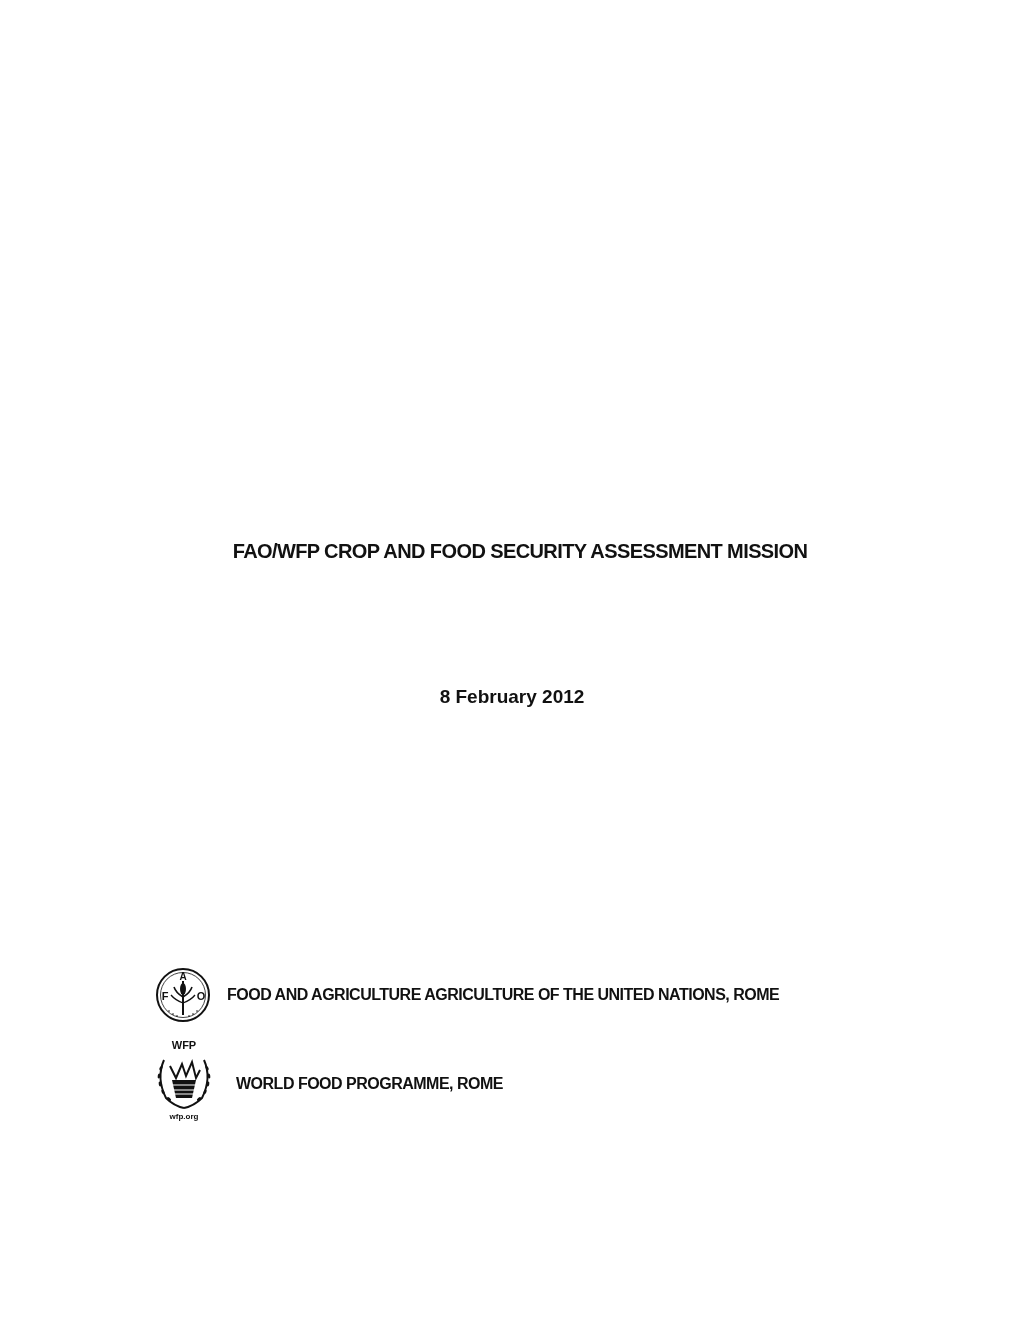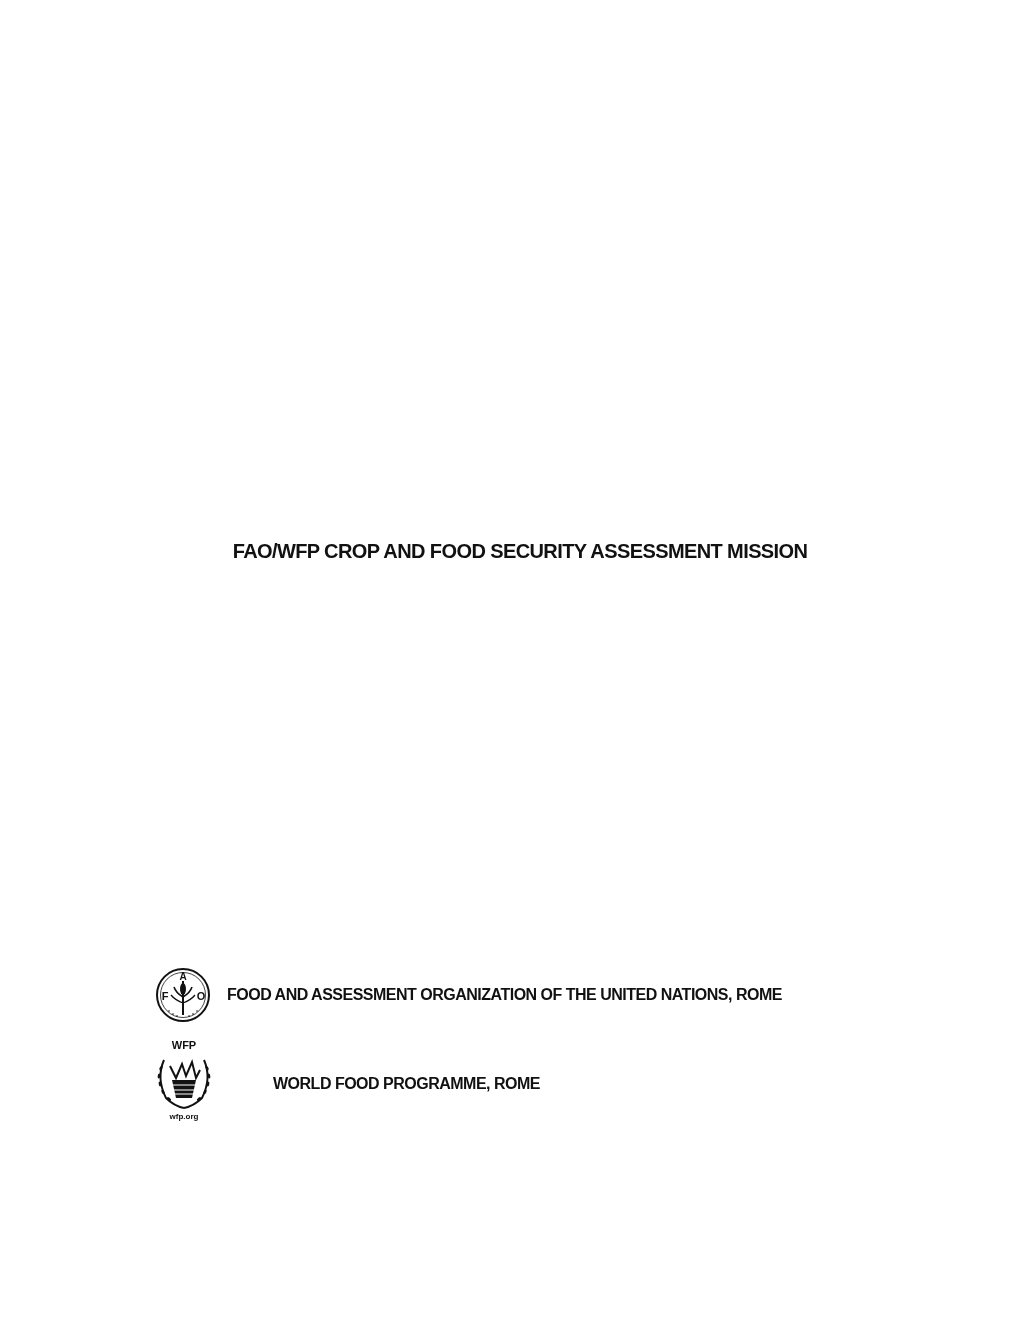--- a/index.html
+++ b/index.html
@@ -50,21 +50,21 @@
       font-weight: bold;
       font-size: 19px;
       line-height: 26px;
     }
     .org-row {
       position: absolute;
       display: flex;
       align-items: center;
     }
     .org-row.fao { left: 154px; top: 967px; }
-    .org-row.wfp { left: 152px; top: 1038px; gap: 37px; }
+    .org-row.wfp { left: 152px; top: 1038px; }
     .logo-fao {
       width: 58px; height: 56px;
       flex: 0 0 auto;
     }
     .logo-wfp {
       width: 64px; height: 84px;
       flex: 0 0 auto;
     }
     .org-name {
       font-weight: bold;
@@ -78,20 +78,21 @@
 </head>
 <body>
 
 <div class="page">
 
 
   <div class="mission-title">
     <div>FAO/WFP CROP AND FOOD SECURITY ASSESSMENT MISSION</div>
   </div>
 
+  <div class="date">8 February 2012</div>
 
   <div class="org-row fao">
     <svg class="logo-fao" viewBox="0 0 58 56">
       <circle cx="29" cy="28" r="26" fill="none" stroke="#111" stroke-width="2"></circle>
       <circle cx="29" cy="28" r="22.5" fill="none" stroke="#111" stroke-width="0.8"></circle>
 
       <line x1="29" y1="14" x2="29" y2="48" stroke="#111" stroke-width="2"></line>
       <ellipse cx="29" cy="22" rx="3" ry="6" fill="#111"></ellipse>
       <path d="M29 30 Q22 26 20 20" fill="none" stroke="#111" stroke-width="1.6"></path>
       <path d="M29 30 Q36 26 38 20" fill="none" stroke="#111" stroke-width="1.6"></path>
@@ -104,21 +105,21 @@
 
       <g fill="#111">
         <circle cx="15" cy="44" r="0.8"></circle>
           <circle cx="19" cy="47" r="0.8"></circle>
         <circle cx="23" cy="49" r="0.8"></circle>
           <circle cx="35" cy="49" r="0.8"></circle>
         <circle cx="39" cy="47" r="0.8"></circle>
           <circle cx="43" cy="44" r="0.8"></circle>
       </g>
     </svg>
-    <span class="org-name">FOOD AND ASSESSMENT ORGANIZATION OF THE UNITED NATIONS, ROME</span>
+    <span class="org-name">FOOD AND AGRICULTURE AGRICULTURE OF THE UNITED NATIONS, ROME</span>
   </div>
 
   <div class="org-row wfp">
     <svg class="logo-wfp" viewBox="0 0 64 84">
       <text x="32" y="11" text-anchor="middle" font-family="Liberation Sans, sans-serif" font-weight="bold" font-size="11" fill="#111">WFP</text>
 
       <path d="M12 22 Q4 40 14 60 Q22 68 32 70" fill="none" stroke="#111" stroke-width="2"></path>
       <path d="M52 22 Q60 40 50 60 Q42 68 32 70" fill="none" stroke="#111" stroke-width="2"></path>
       <g fill="#111">
         <ellipse cx="9" cy="30" rx="2.5" ry="1.3" transform="rotate(-60 9 30)"></ellipse>

